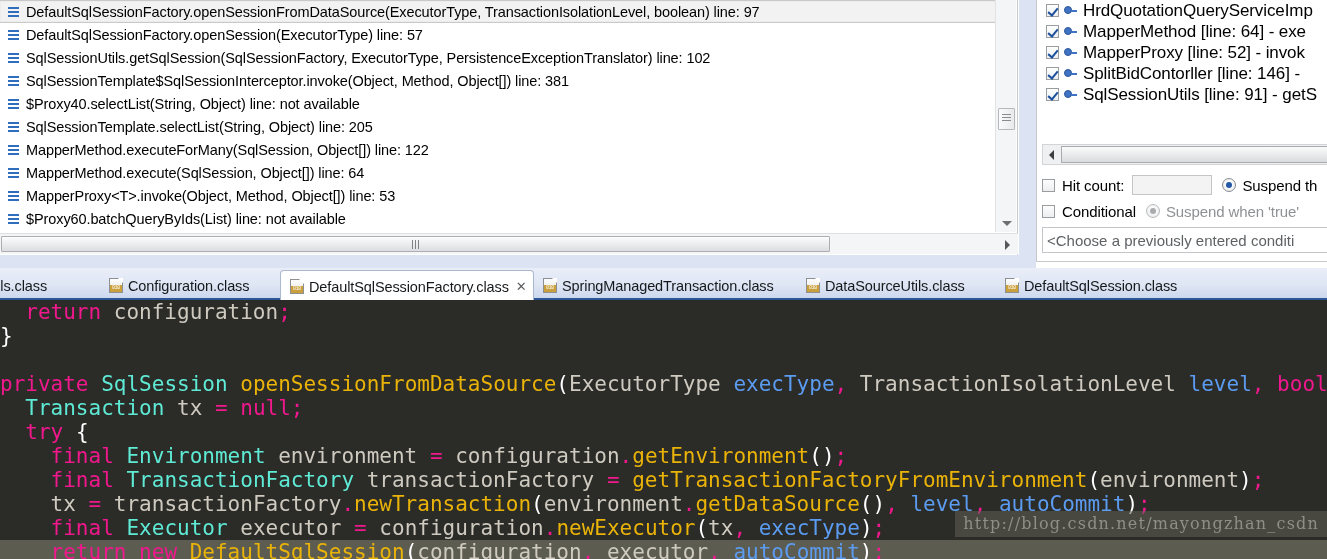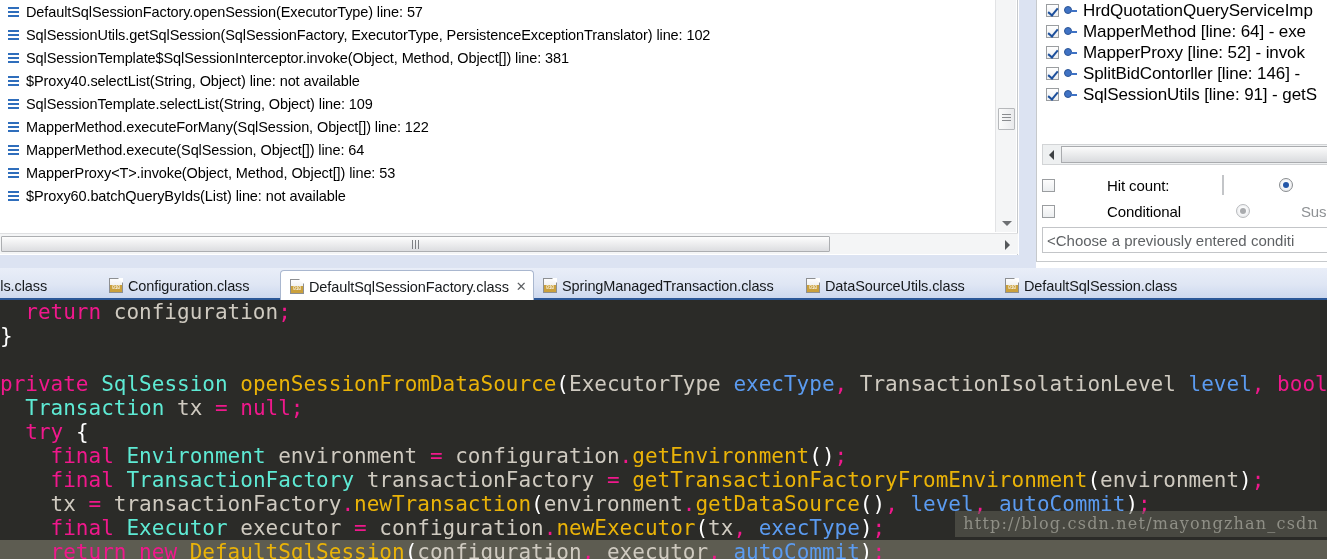--- a/index.html
+++ b/index.html
@@ -291,21 +291,20 @@
     position: absolute;
     left: 5px; top: 172px;
     width: 286px;
     height: 86px;
   }
   .prop-row {
     display: flex;
     align-items: center;
     height: 26px;
     white-space: nowrap;
-    gap: 45px;
   }
   .sq-check {
     width: 13px; height: 13px;
     border: 1px solid #9a9da0;
     background: linear-gradient(to bottom,#fdfdfd,#eceef0);
     margin-right: 7px;
     flex: 0 0 auto;
     box-sizing: border-box;
   }
   .prop-label {
@@ -474,20 +473,28 @@
     white-space: nowrap;
   }
 </style>
 </head>
 <body>
 
 <div id="top-area">
 
   <div id="stack-view">
     <div id="stack-list">
+        <div class="stack-row selected">
+          <span class="frame-icon">
+            <i></i>
+            <i></i>
+            <i></i>
+          </span>
+          <span class="stack-label">DefaultSqlSessionFactory.openSessionFromDataSource(ExecutorType, TransactionIsolationLevel, boolean) line: 97</span>
+        </div>
         <div class="stack-row">
           <span class="frame-icon">
             <i></i>
             <i></i>
             <i></i>
           </span>
           <span class="stack-label">DefaultSqlSessionFactory.openSession(ExecutorType) line: 57</span>
         </div>
         <div class="stack-row">
           <span class="frame-icon">
@@ -512,21 +519,21 @@
             <i></i>
           </span>
           <span class="stack-label">$Proxy40.selectList(String, Object) line: not available</span>
         </div>
         <div class="stack-row">
           <span class="frame-icon">
             <i></i>
             <i></i>
             <i></i>
           </span>
-          <span class="stack-label">SqlSessionTemplate.selectList(String, Object) line: 109</span>
+          <span class="stack-label">SqlSessionTemplate.selectList(String, Object) line: 205</span>
         </div>
         <div class="stack-row">
           <span class="frame-icon">
             <i></i>
             <i></i>
             <i></i>
           </span>
           <span class="stack-label">MapperMethod.executeForMany(SqlSession, Object[]) line: 122</span>
         </div>
         <div class="stack-row">

